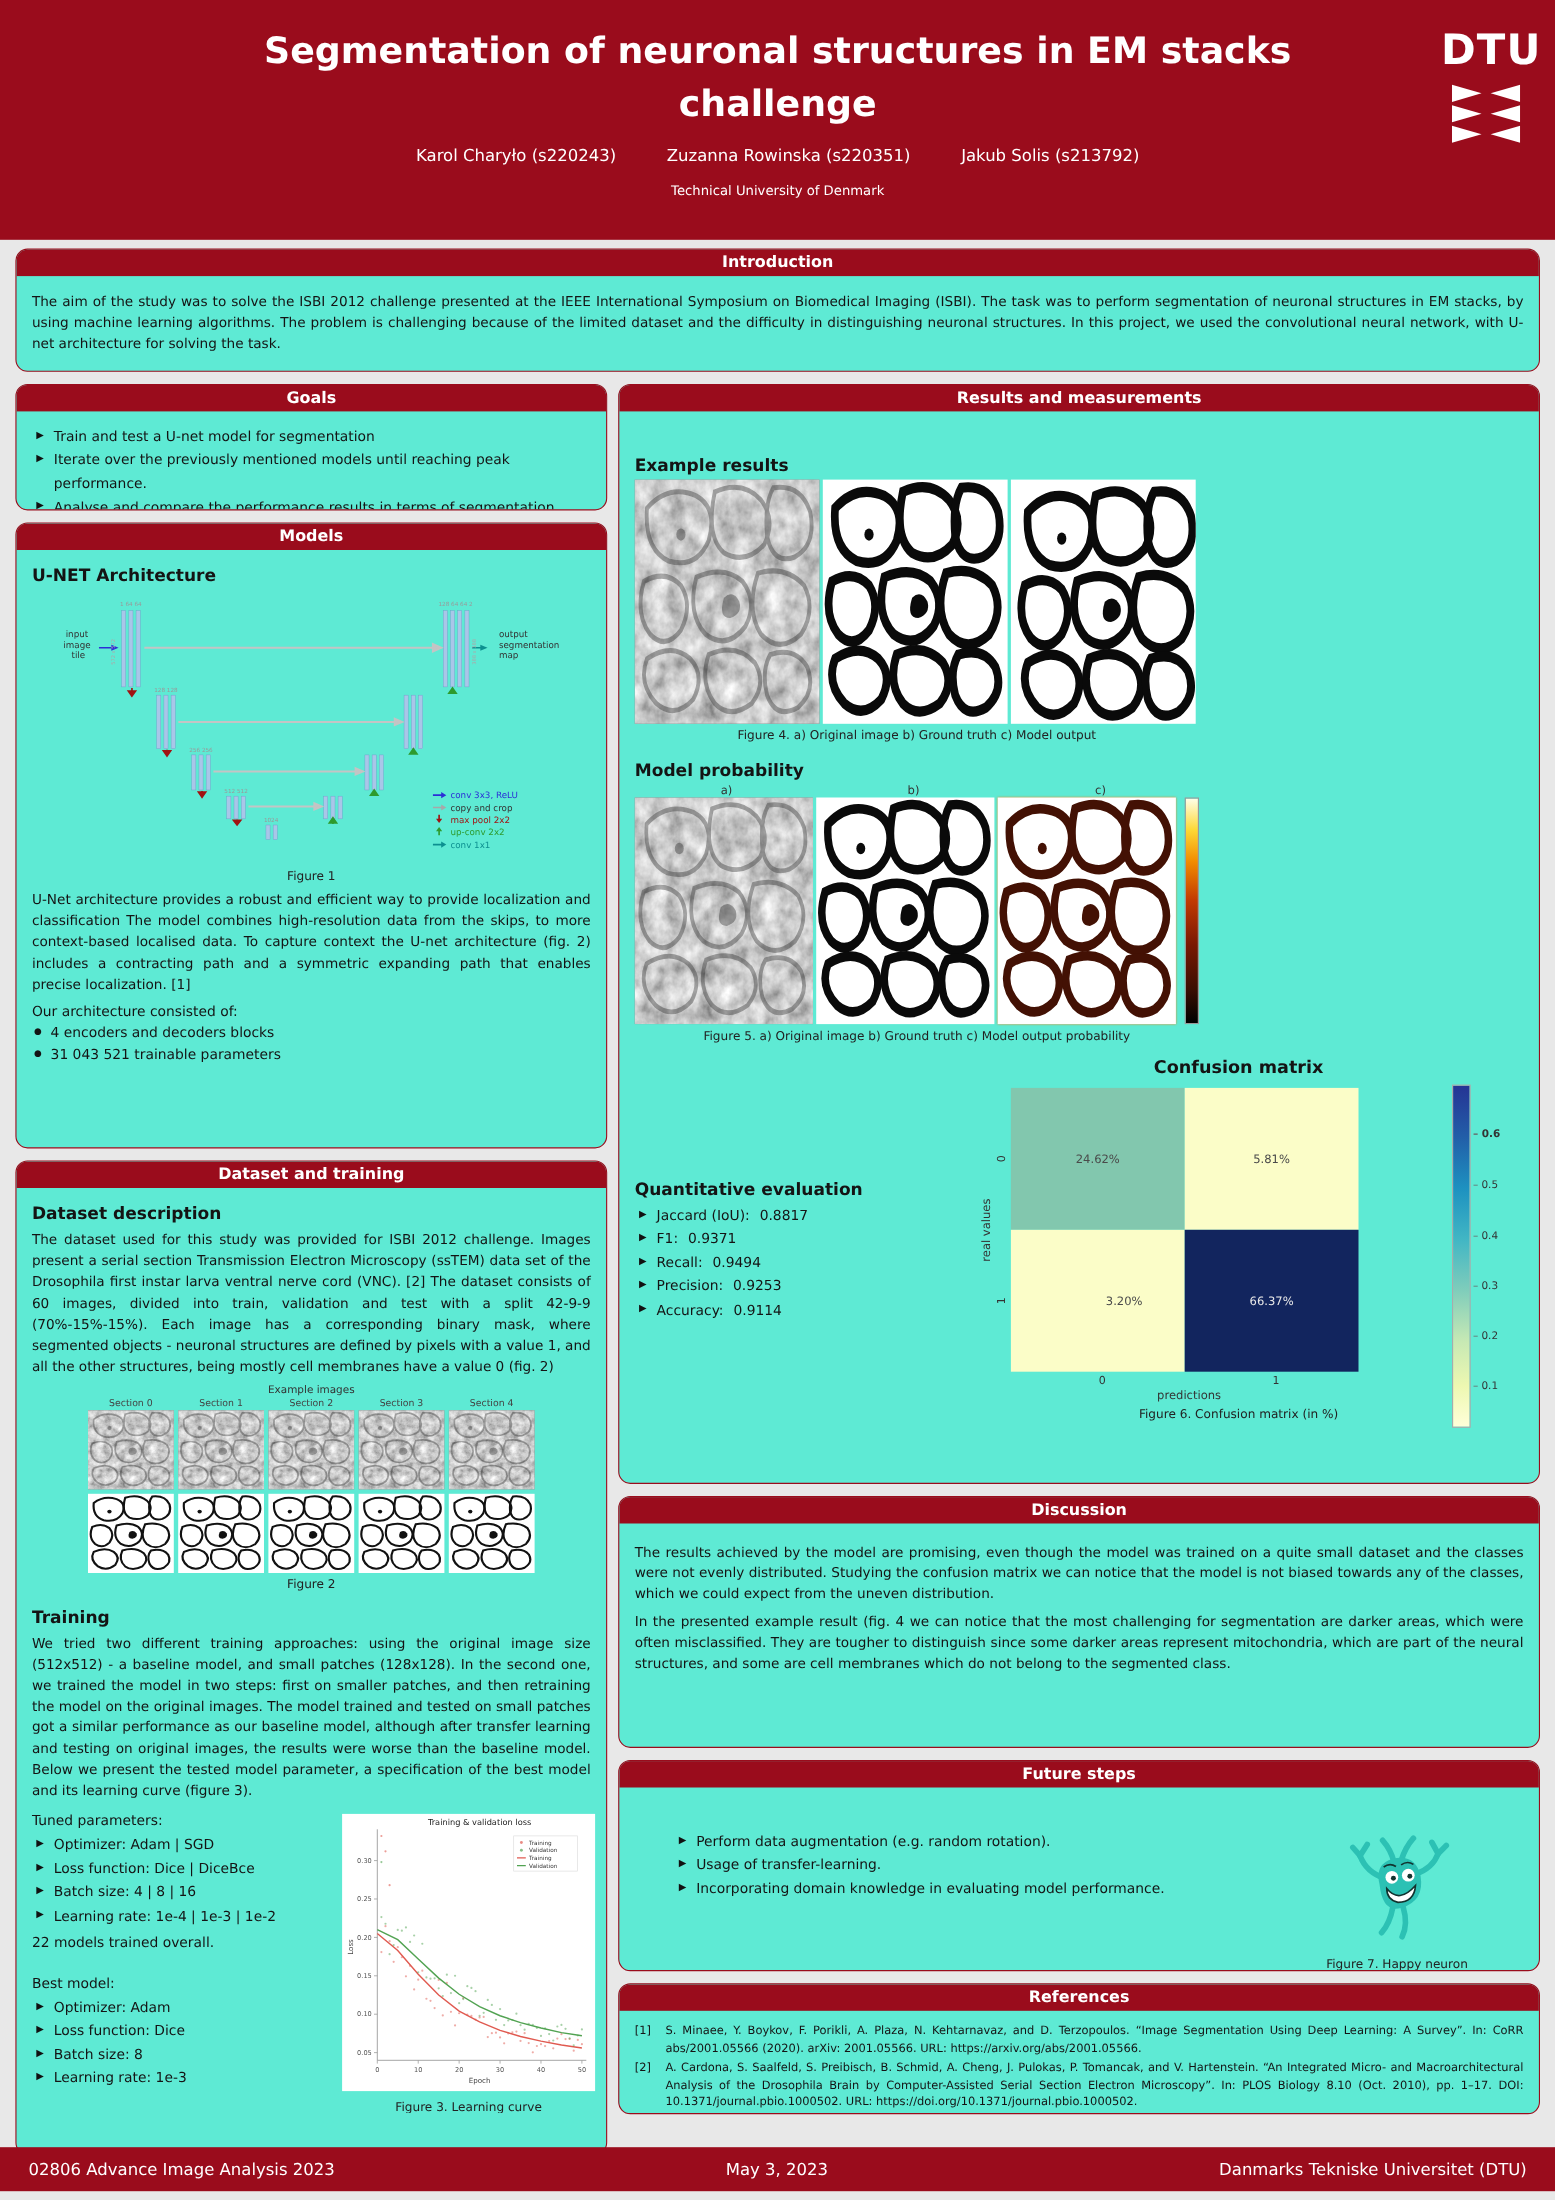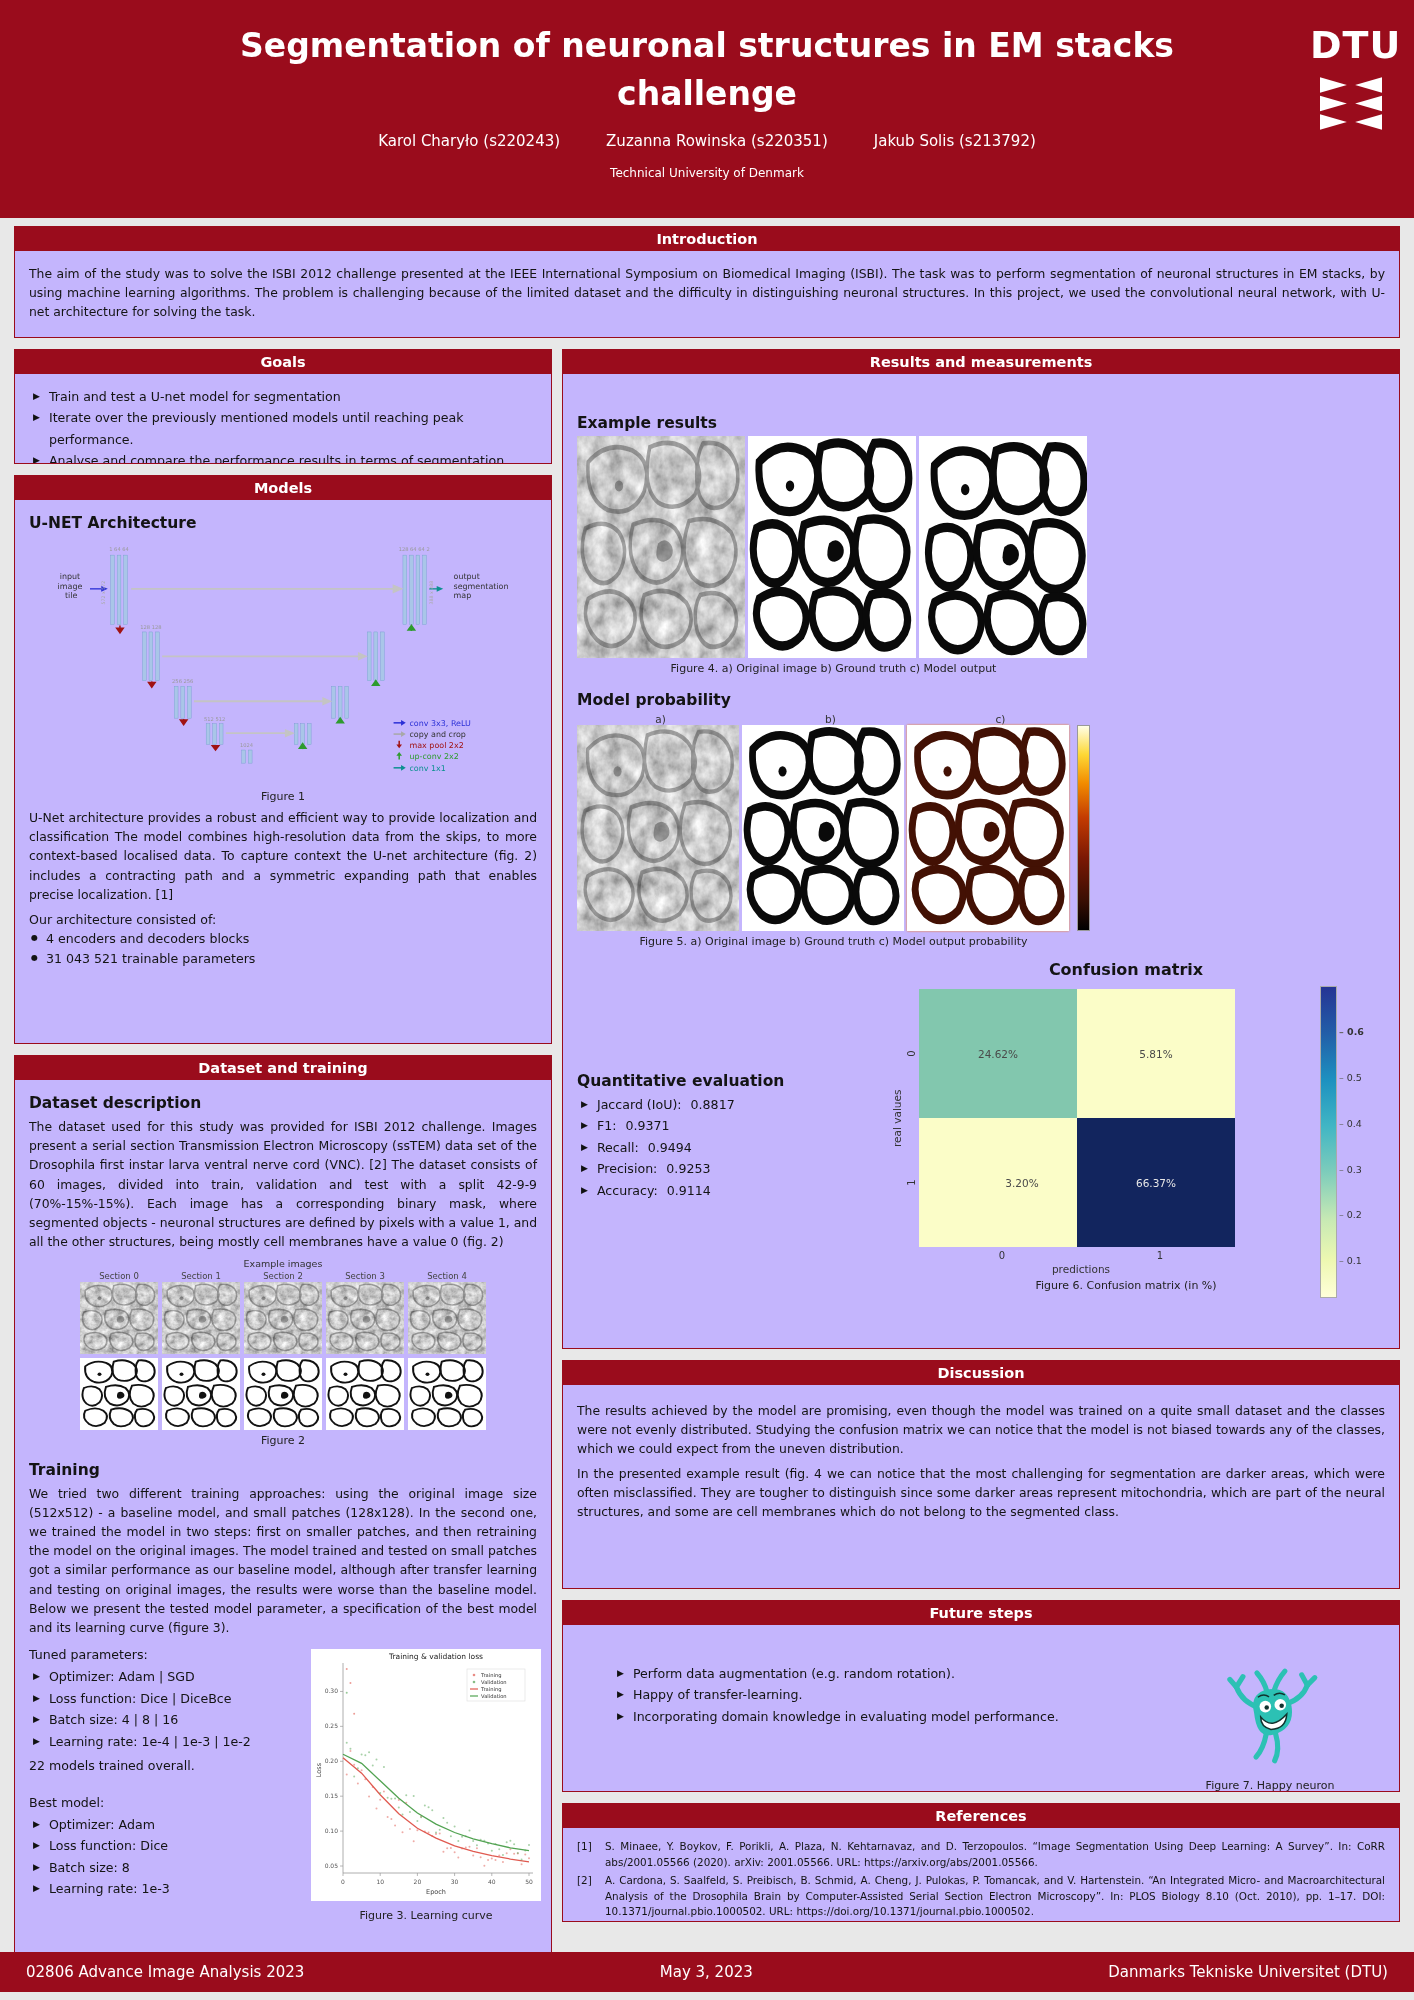--- a/index.html
+++ b/index.html
@@ -10,21 +10,21 @@
   .masthead { position:relative; height:218px; background:#9a0c1c; color:#fff; text-align:center; }
   .masthead h1 { padding-top:22px; font-size:33px; font-weight:bold; line-height:1.45; margin:0 190px 0 190px; }
   .authors-row { display:flex; justify-content:center; gap:46px; margin-top:14px; font-size:15px; }
   .affiliation { margin-top:16px; font-size:12px; }
   .dtu-logo { position:absolute; top:26px; right:22px; width:82px; text-align:center; }
   .dtu-logo .dtu-text { font-size:38px; font-weight:bold; letter-spacing:1px; line-height:1; }
   .dtu-logo svg { margin-top:12px; }
 
   
   .content { padding:0 14px; }
-  .block { background:#c4b5fd; border:1px solid #9a0c1c; border-radius:0; margin-bottom:11px; overflow:hidden; }
+  .block { background:#5eead4; border:1px solid #9a0c1c; border-radius:11px; margin-bottom:11px; overflow:hidden; }
   .block-title { background:#9a0c1c; color:#fff; text-align:center; font-weight:bold; font-size:14.5px; height:24px; line-height:24px; }
   .block-body { padding:8px 14px; overflow:hidden; position:relative; }
   .intro-block { margin-top:8px; height:112px; }
   .cols { display:flex; gap:10px; margin-top:7px; }
   .col-left { width:538px; flex:none; }
   .col-right { flex:1; }
   .h-goals{height:115px} .h-models{height:569px} .h-dataset{height:904px}
   .h-results{height:1000px} .h-discussion{height:229px} .h-future{height:192px} .h-references{height:119px}
 
   p.justify { text-align:justify; font-size:12.4px; line-height:1.55; margin:5px 0; }
@@ -700,21 +700,21 @@
           <div class="block-title">Future steps</div>
           <div class="block-body">
             <div class="future-flex">
               <ul class="tri-list">
                 <li>
                     <span class="tri">▶</span>
                     <span>Perform data augmentation (e.g. random rotation).</span>
                   </li>
                 <li>
                     <span class="tri">▶</span>
-                    <span>Happy of transfer-learning.</span>
+                    <span>Usage of transfer-learning.</span>
                   </li>
                 <li>
                     <span class="tri">▶</span>
                     <span>Incorporating domain knowledge in evaluating model performance.</span>
                   </li>
               </ul>
               <div class="neuron-fig">
                 <svg width="130" height="112" viewBox="0 0 120 120">
                   <g stroke="#2cc1b4" stroke-width="5.5" stroke-linecap="round" fill="none">
                     <path d="M48,52 Q30,46 24,30"></path>

